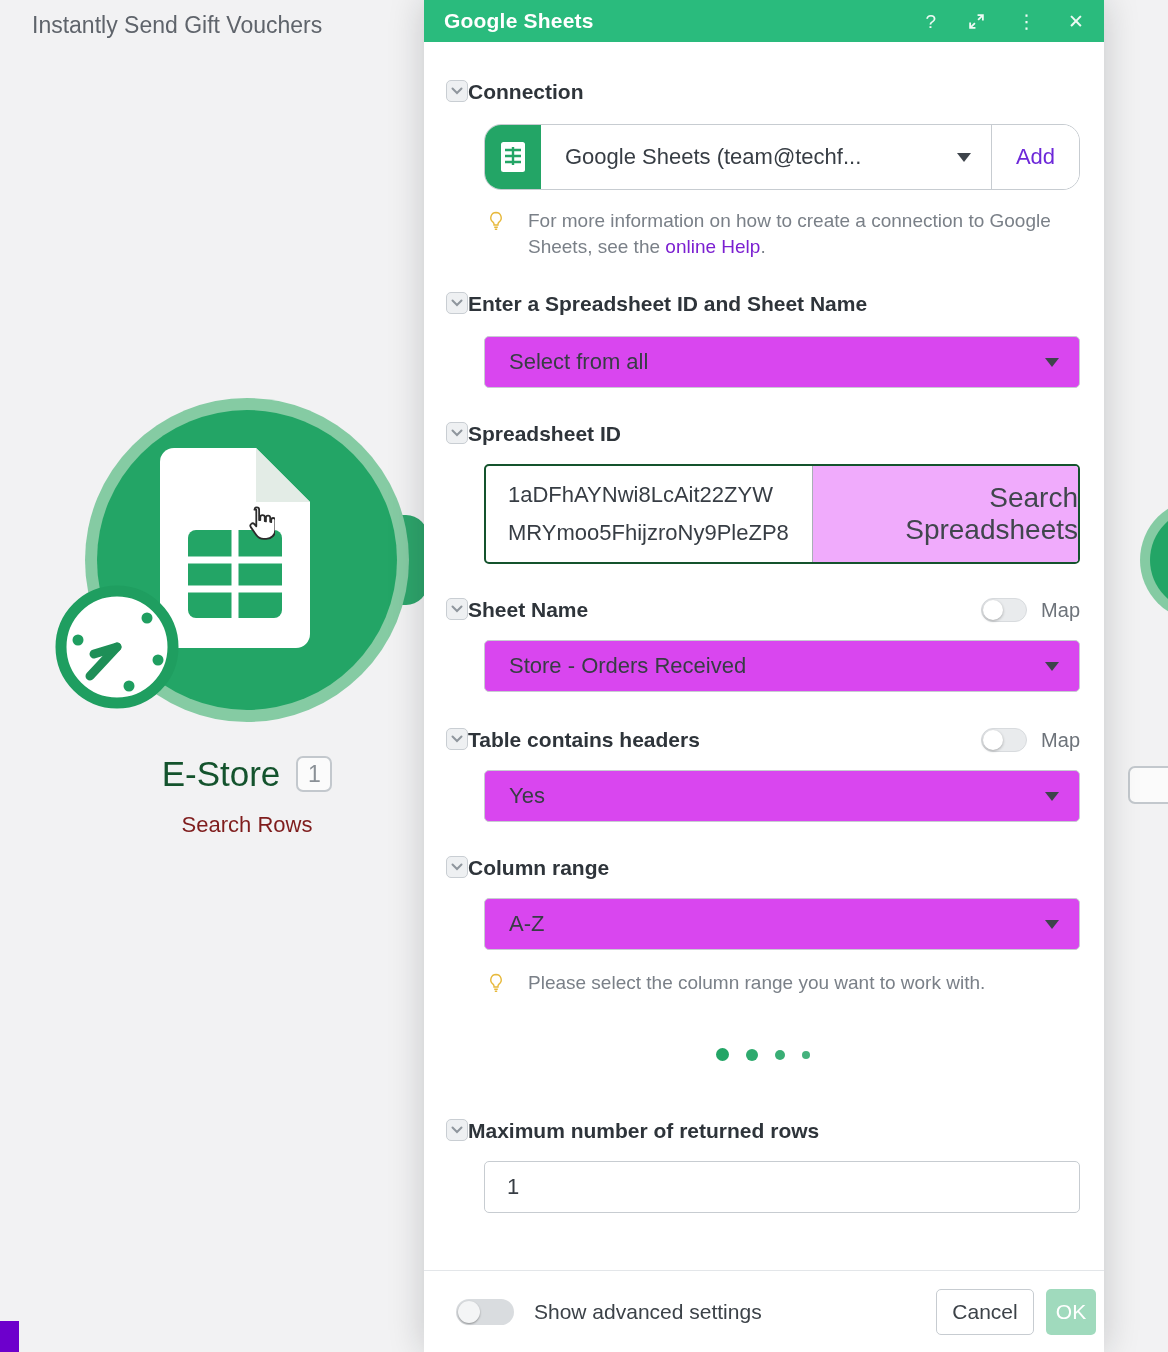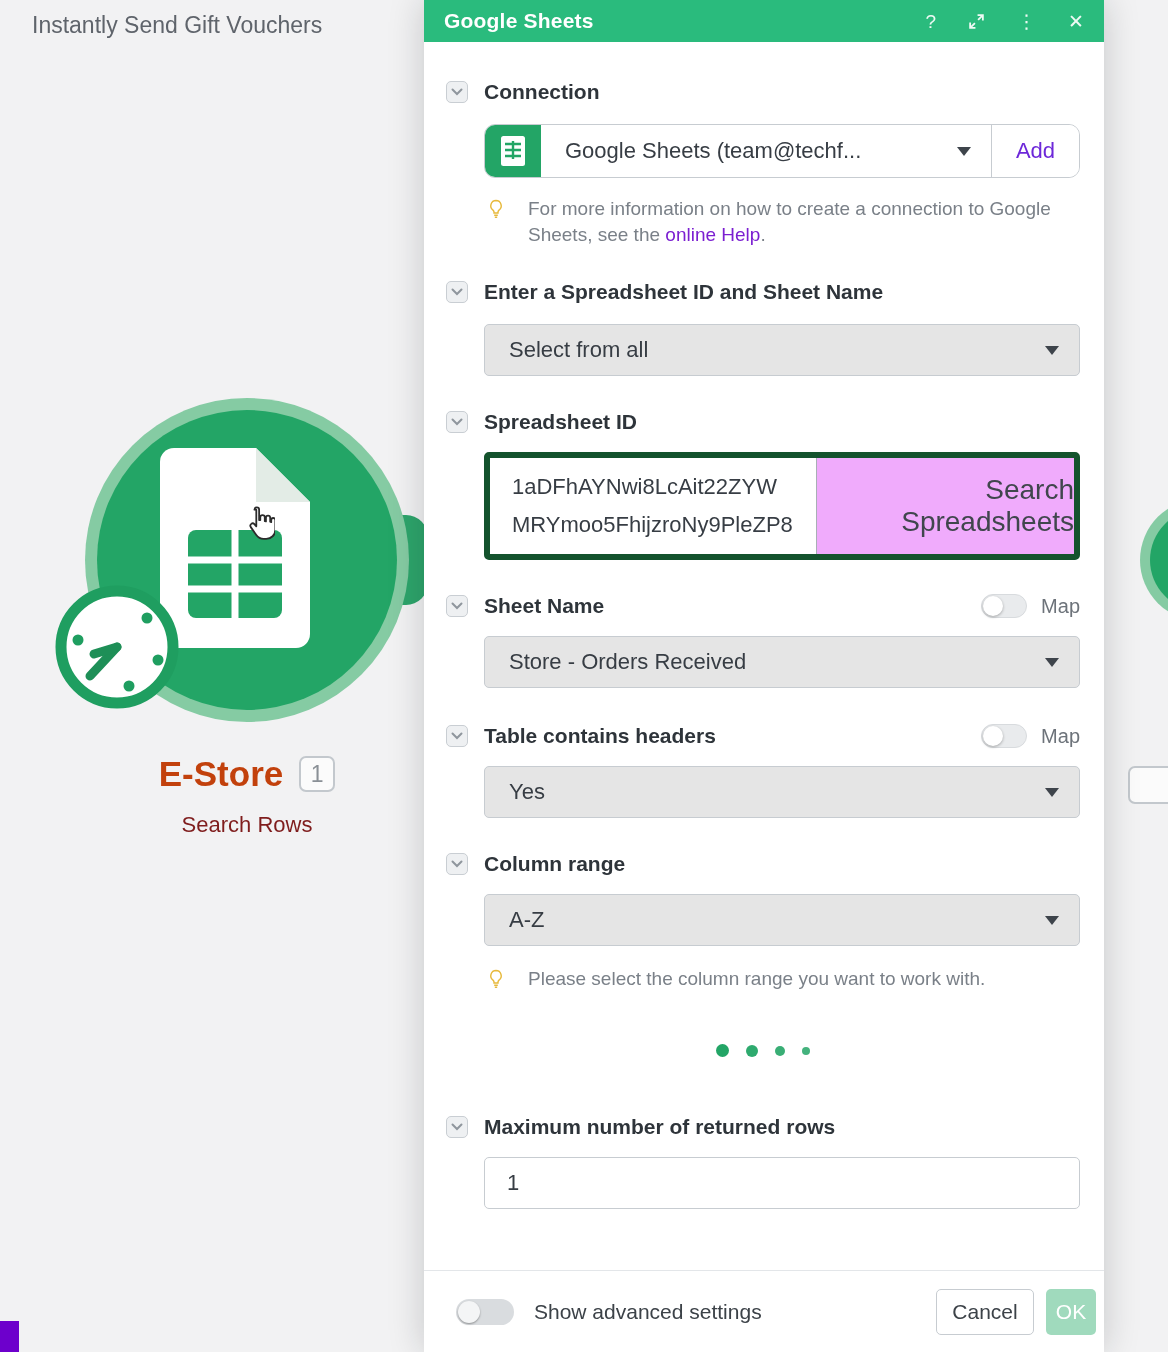--- a/index.html
+++ b/index.html
@@ -8,62 +8,62 @@
 
   
   .scenario-title{position:absolute;left:32px;top:12px;font-size:23px;color:#5f646b}
   .module-ring{position:absolute;left:85px;top:398px;width:324px;height:324px;border-radius:50%;background:#85cba3;cursor:pointer}
   .module-inner{position:absolute;left:12px;top:12px;width:300px;height:300px;border-radius:50%;background:#23a566}
   .doc-svg{position:absolute;left:160px;top:448px}
   .clock-svg{position:absolute;left:50px;top:580px}
   .cursor-svg{position:absolute;left:243px;top:505px}
   .connector{position:absolute;left:388px;top:515px;width:40px;height:90px;background:#2da56b;border-radius:0 22px 22px 0}
   .module-caption{position:absolute;left:65px;top:754px;width:364px;display:flex;justify-content:center;align-items:center;gap:16px}
-  .module-name{font-size:35px;font-weight:bold;color:#c2410c}
+  .module-name{font-size:35px;font-weight:normal;color:#14532d}
   .module-badge{min-width:36px;height:36px;border:2px solid #c3c8cd;border-radius:7px;color:#8a9096;font-size:23px;display:flex;align-items:center;justify-content:center;background:#fbfbfb;padding:0 8px}
   .module-subtitle{position:absolute;left:65px;top:812px;width:364px;text-align:center;font-size:22px;color:#7f1d1d}
   .next-ring{position:absolute;left:1140px;top:499px;width:122px;height:122px;border-radius:50%;background:#85cba3}
   .next-inner{position:absolute;left:10px;top:10px;width:102px;height:102px;border-radius:50%;background:#23a566}
   .next-badge{position:absolute;left:1128px;top:766px;width:58px;height:38px;background:#fbfbfb;border:2px solid #c3c8cd;border-radius:7px}
   .corner-purple{position:absolute;left:0;top:1321px;width:19px;height:31px;background:#6d00cc}
 
   
   .panel{position:absolute;left:424px;top:0;width:680px;height:1352px;background:#fff;box-shadow:0 0 34px rgba(20,24,28,.2);display:flex;flex-direction:column}
   .panel-header{height:42px;background:#2abb7d;display:flex;align-items:center;padding:0 20px;flex:0 0 auto}
   .panel-title{color:#fff;font-size:21px;font-weight:bold;letter-spacing:.2px}
   .header-icons{margin-left:auto;display:flex;align-items:center;gap:32px}
   .hicon{color:rgba(255,255,255,.92);font-size:19px;line-height:1;cursor:pointer;display:flex;align-items:center}
   .panel-body{flex:1;padding:0 24px 0 22px;overflow:hidden}
 
-  .sec-row{display:flex;align-items:center;gap:16px}
+  .sec-row{display:flex;align-items:flex-start;}
   .chev-box{width:22px;height:22px;border:1px solid #c9ced3;background:#eef0f2;border-radius:5px;display:flex;align-items:center;justify-content:center;flex:0 0 auto;cursor:pointer}
   .sec-label{font-size:21px;font-weight:bold;color:#2e343a}
   .map-wrap{margin-left:auto;display:flex;align-items:center;gap:14px}
   .map-label{font-size:20px;color:#6d737a}
   .toggle{width:46px;height:24px;border-radius:12px;background:#e9ebed;border:1px solid #d8dbde;position:relative;cursor:pointer;flex:0 0 auto}
   .toggle .knob{position:absolute;left:1px;top:1px;width:20px;height:20px;border-radius:50%;background:#fff;box-shadow:0 1px 3px rgba(0,0,0,.3)}
 
   .ctl{margin-left:38px;width:596px}
   .mt18{margin-top:18px}.mt20{margin-top:20px}.mt32{margin-top:32px}.mt34{margin-top:34px}
   .mt36{margin-top:36px}.mt38{margin-top:38px}.mt48{margin-top:48px}.mt58{margin-top:58px}
 
-  .select{height:52px;border:1px solid #c7ccd1;border-radius:5px;display:flex;align-items:center;padding:12px 24px;font-size:22px;color:#373d44;position:relative;background:#e5e5e5;cursor:pointer}
+  .select{height:52px;border:1px solid #c7ccd1;border-radius:5px;display:flex;align-items:center;padding:12px 24px;font-size:22px;color:#373d44;position:relative;background:#d946ef;cursor:pointer}
   .caret{position:absolute;right:20px;top:50%;margin-top:-4px;width:0;height:0;border-left:7px solid transparent;border-right:7px solid transparent;border-top:9px solid #3e444b}
 
-  .conn-group{display:flex;height:54px;border:1px solid #c7ccd1;border-radius:11px;overflow:hidden}
+  .conn-group{display:flex;height:66px;border:1px solid #c7ccd1;border-radius:17px;overflow:hidden}
   .conn-icon{width:56px;background:#23a566;display:flex;align-items:center;justify-content:center;flex:0 0 auto}
   .conn-select{flex:1;display:flex;align-items:center;padding:0 24px;font-size:22px;color:#373d44;position:relative;cursor:pointer}
   .conn-add{width:88px;border-left:1px solid #c7ccd1;display:flex;align-items:center;justify-content:center;font-size:22px;color:#6d28d9;cursor:pointer;background:#fff}
 
   .hint{display:flex;gap:22px;margin-left:40px;width:586px;font-size:19px;color:#7a8088;line-height:26px}
   .hint .link{color:#7b1fd1;cursor:pointer}
   .bulb{flex:0 0 auto;margin-top:3px}
   .hint-text{max-width:556px}
 
-  .id-group{display:flex;border:6px solid #14532d;border-radius:5px;overflow:hidden}
+  .id-group{display:flex;border:2px solid #14532d;border-radius:5px;overflow:hidden}
   .id-text{width:326px;padding:10px 22px;font-size:22px;line-height:38px;color:#373d44;word-break:break-all}
   .id-search{flex:1;border-left:1px solid #a9afb6;display:flex;align-items:center;justify-content:center;font-size:28px;color:#40464d;text-align:right;cursor:pointer;background:#f0abfc}
 
   .dots{display:flex;align-items:center;justify-content:center;gap:17px}
   .dot{border-radius:50%;background:#23a566}
 
   .text-input{width:100%;height:52px;border:1px solid #c7ccd1;border-radius:5px;padding:0 22px;font-size:22px;color:#373d44;font-family:"Liberation Sans",sans-serif;outline:none;background:#fff}
 
   .panel-footer{flex:0 0 auto;height:82px;border-top:1px solid #e3e6e9;display:flex;align-items:center;padding:0 8px 0 32px;background:#fff}
   .adv-toggle{width:58px;height:26px;border-radius:13px;background:#d9dcdf;position:relative;cursor:pointer;flex:0 0 auto}

